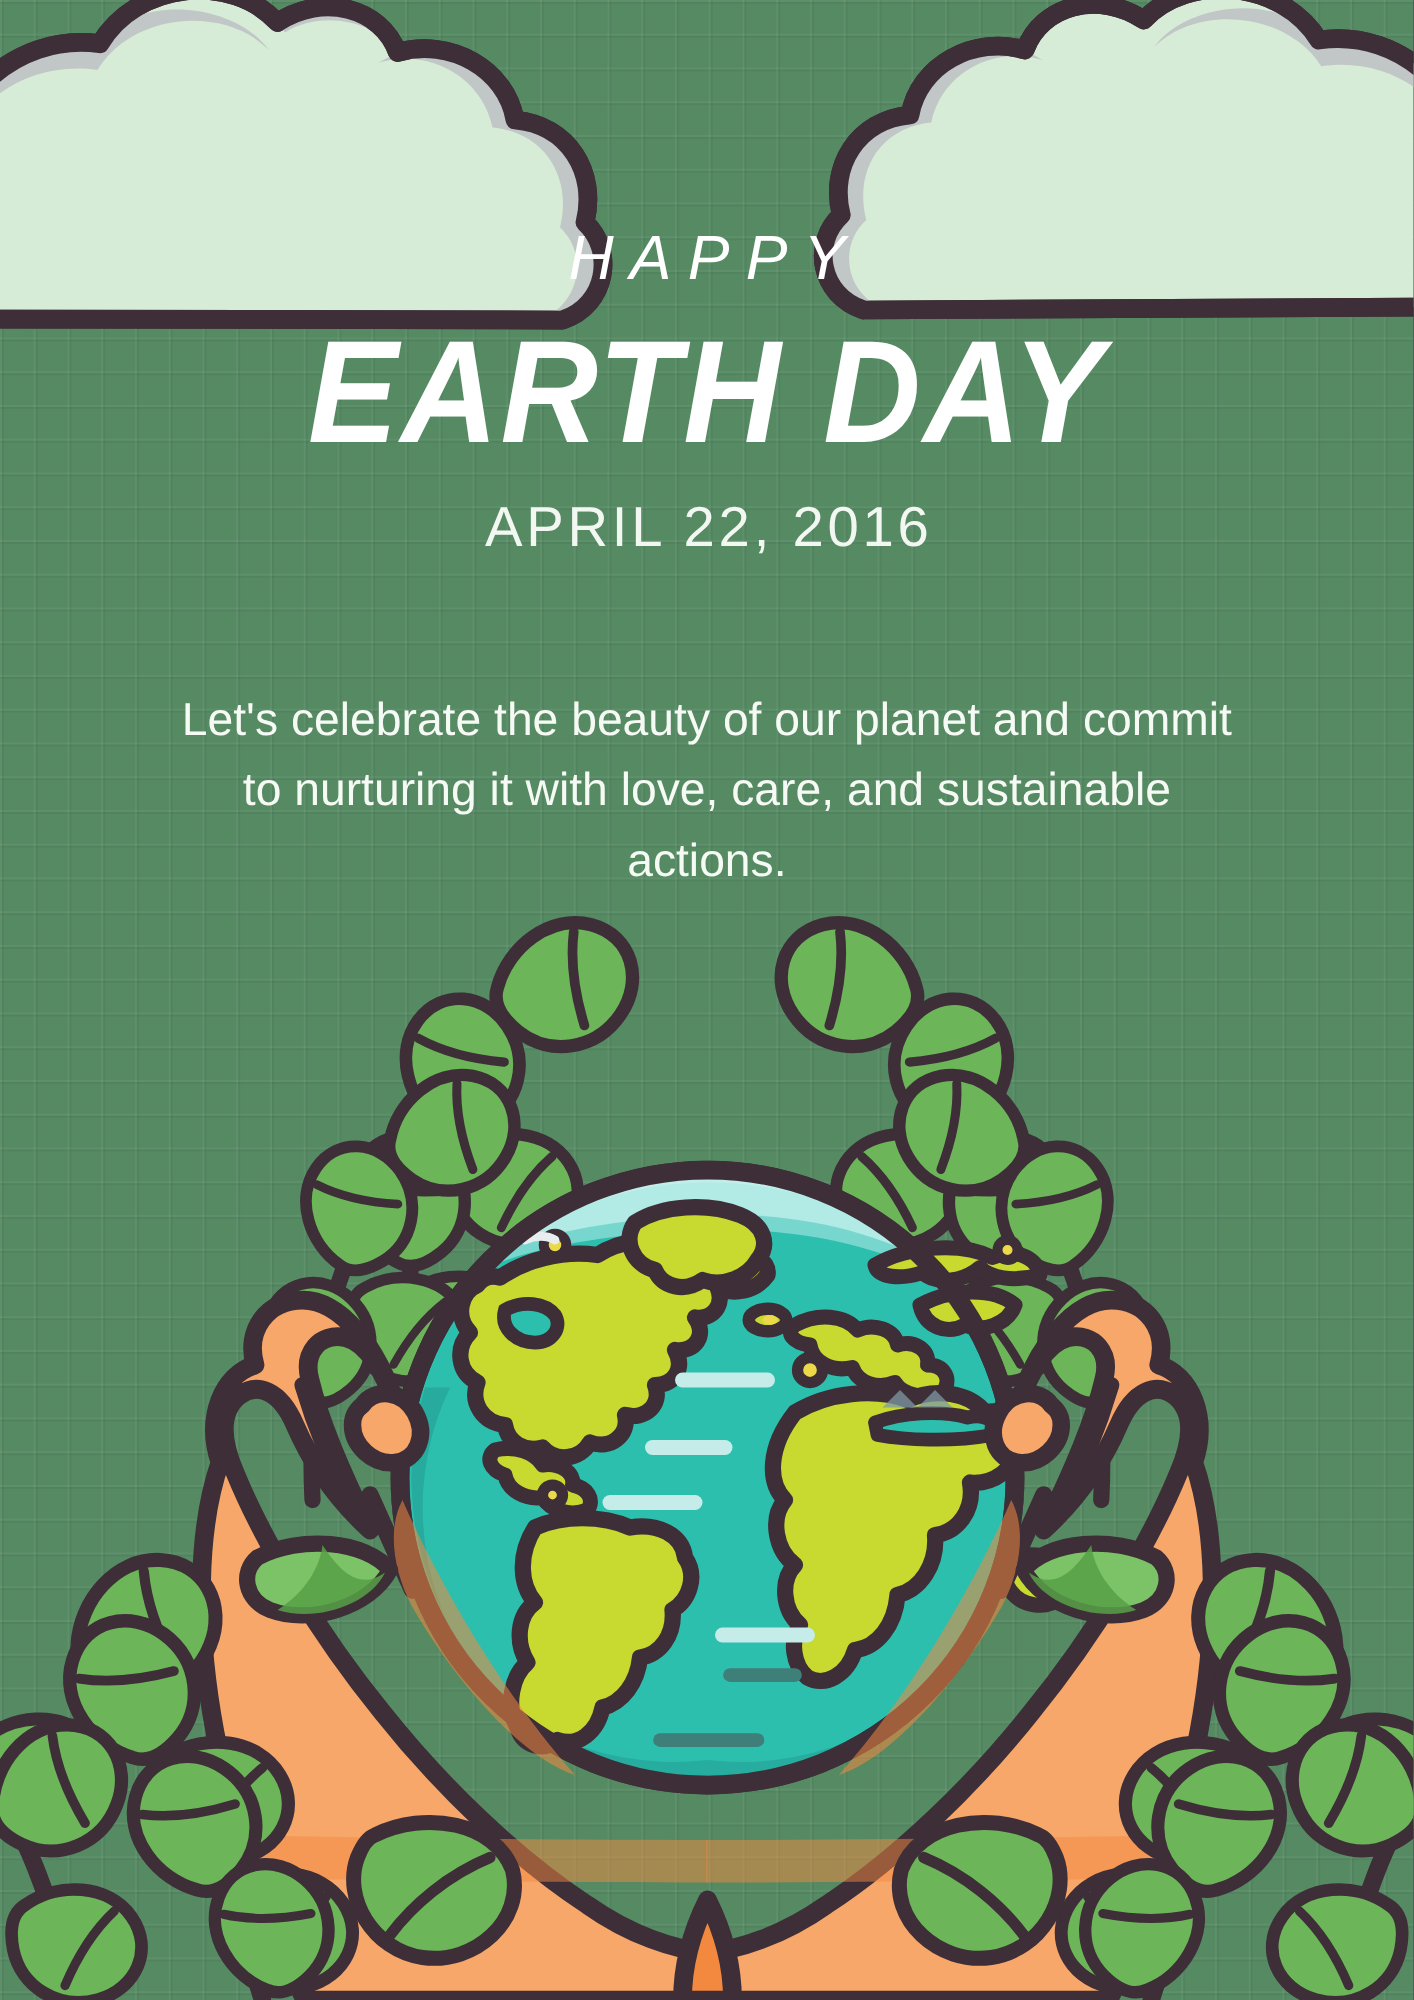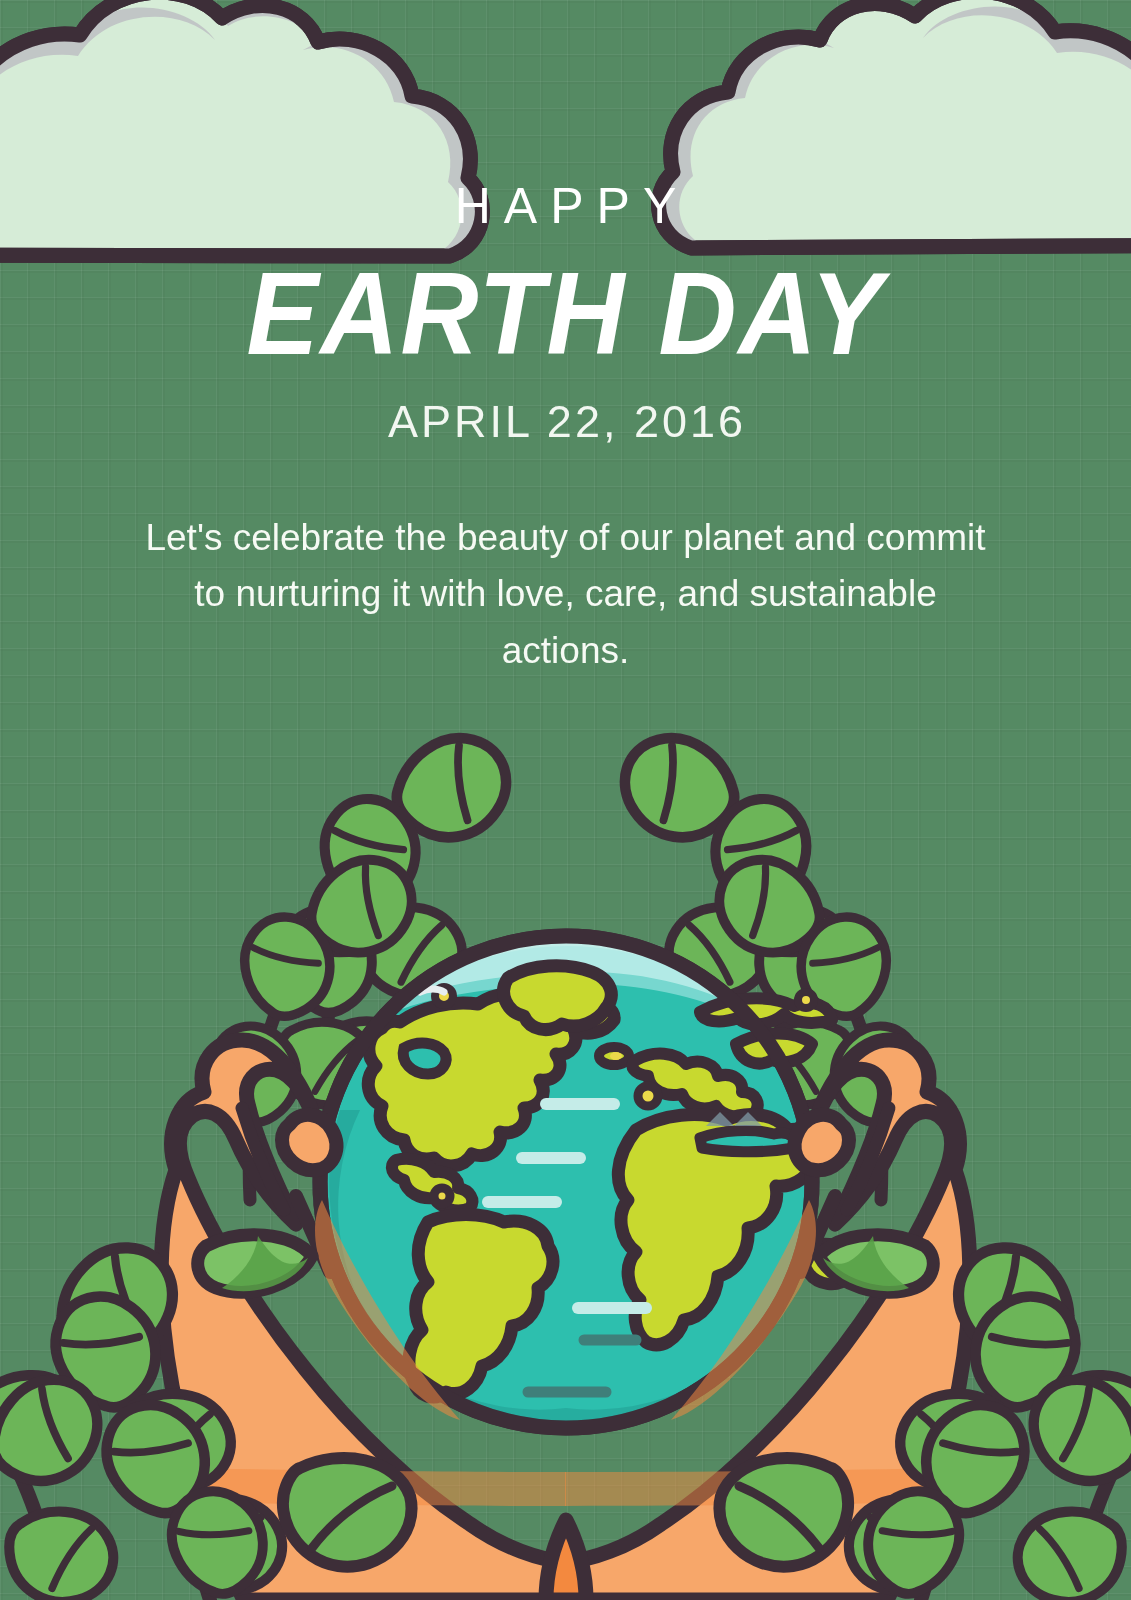--- a/index.html
+++ b/index.html
@@ -37,20 +37,21 @@
     z-index: 20;
   }
   #happy {
     margin-top: 181px;
     font-size: 50px;
     line-height: 1;
     letter-spacing: 13px;
     text-indent: 13px;
     font-weight: 400;
     color: #ffffff;
+    font-style: italic;
   }
   #earth-day {
     margin-top: 28px;
     font-size: 108px;
     line-height: 1.02;
     font-weight: 700;
     font-style: italic;
     letter-spacing: 2px;
     color: #ffffff;
     transform: scaleY(1.08);
@@ -58,21 +59,21 @@
   #date {
     margin-top: 30px;
     font-size: 45px;
     line-height: 1;
     letter-spacing: 3px;
     text-indent: 3px;
     font-weight: 400;
     color: #f2f7f1;
   }
   #tagline {
-    margin: 66px auto 0 auto;
+    margin: 104px auto 0 auto;
     width: 860px;
     font-size: 37px;
     line-height: 1.52;
     font-weight: 400;
     color: #f6faf4;
   }
 
   
   .art {
     position: absolute;

